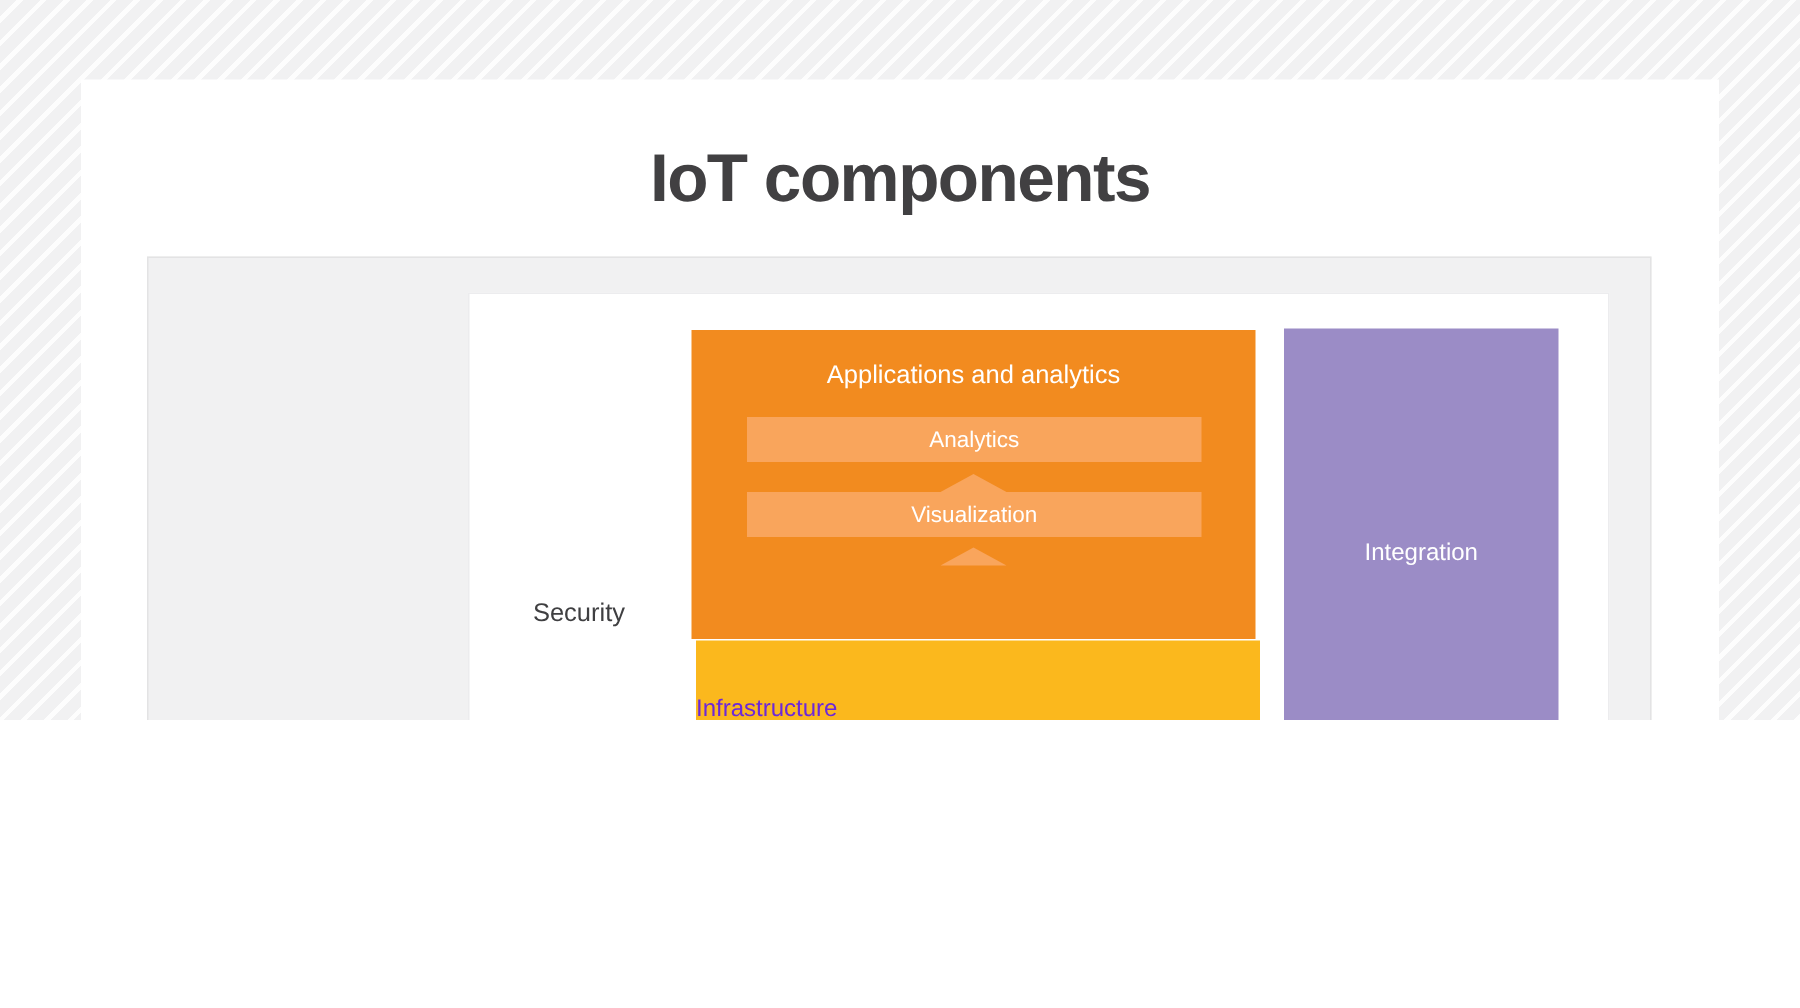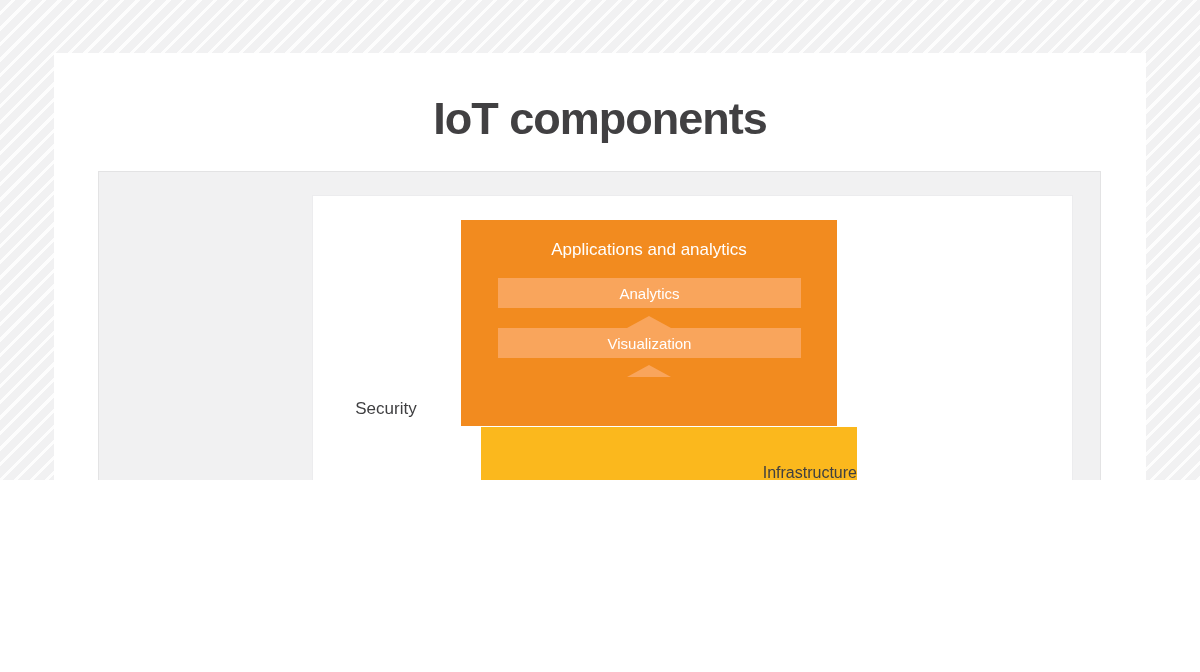--- a/index.html
+++ b/index.html
@@ -99,28 +99,28 @@
     left: 166px;
     width: 0; height: 0;
     border-left: 22px solid transparent;
     border-right: 22px solid transparent;
     border-bottom: 12px solid var(--c-light_orange, #F9A55C);
   }
   .arrow-1 { top: 96px; }
   .arrow-2 { top: 145px; }
   .infra-box {
     position: absolute;
-    left: 427px; top: 374px;
+    left: 410px; top: 374px;
     width: 376px; height: 91px;
     background: var(--c-yellow, #FBB81D);
-    color: #404040;
+    color: #6d28d9;
     font-size: 16px;
     display: flex;
     align-items: center;
-    justify-content: flex-end;
+    justify-content: flex-start;
   }
   .integration-box {
     position: absolute;
     left: 802px; top: 166px;
     width: 183px; height: 300px;
     background: var(--c-purple, #9B8CC6);
     color: #ffffff;
     font-size: 16px;
     display: flex;
     align-items: center;
@@ -163,19 +163,22 @@
       <div class="layer-bar layer-visualization">Visualization</div>
 
       <div class="up-arrow arrow-2"></div>
 
     </div>
 
     <div class="infra-box">
       <span>Infrastructure</span>
     </div>
 
+    <div class="integration-box">
+      <span>Integration</span>
+    </div>
 
   </div>
 
   <div class="footer-text footer-source">SOURCE: NEMERETES</div>
 
   <div class="footer-text footer-copyright">©2025 TECHTARGET. ALL RIGHTS RESERVED</div>
 </div>
 
 </body></html>

